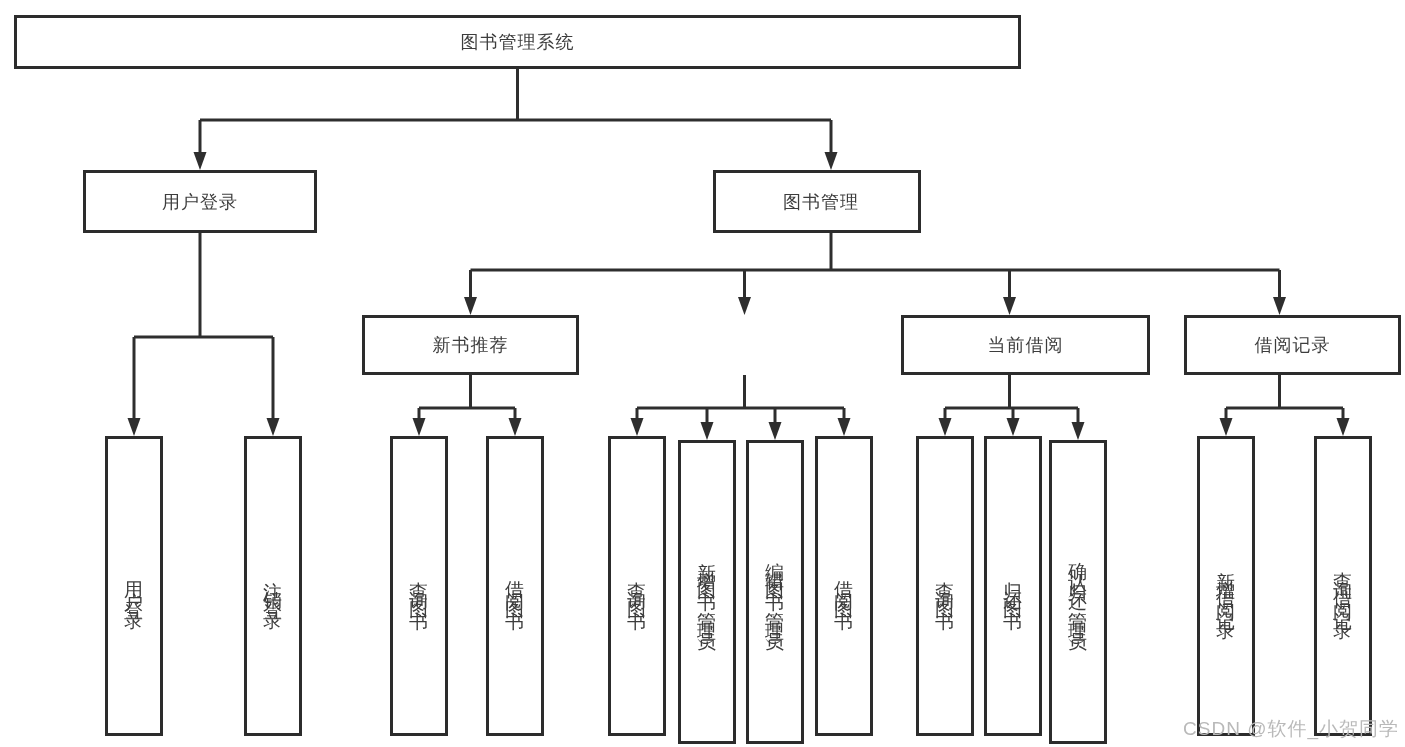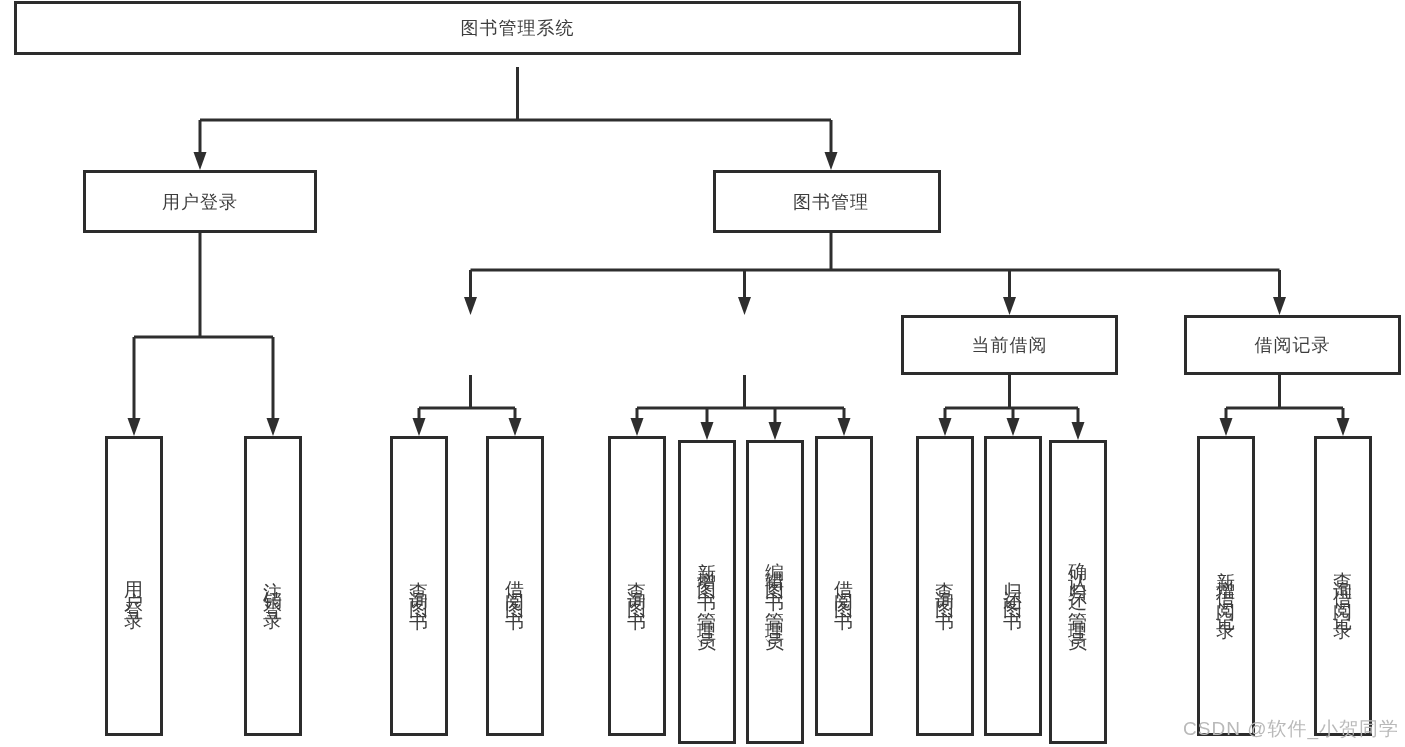--- a/index.html
+++ b/index.html
@@ -120,32 +120,35 @@
     <path class="arrow" d="M1071.5 422 L1084.5 422 L1078 440 Z"></path>
 
     <path class="line" d="M1279.5 375 L1279.5 408"></path>
     <path class="line" d="M1226 408 L1343 408"></path>
     <path class="line" d="M1226 408 L1226 419"></path>
     <path class="arrow" d="M1219.5 418 L1232.5 418 L1226 436 Z"></path>
     <path class="line" d="M1343 408 L1343 419"></path>
     <path class="arrow" d="M1336.5 418 L1349.5 418 L1343 436 Z"></path>
   </svg>
 
-  <div class="box h-box" style="left:14px; top:1px; width:1007px; height:54px;">
+  <div class="box h-box" style="left:14px; top:15px; width:1007px; height:54px;">
     <span>图书管理系统</span>
   </div>
 
   <div class="box h-box" style="left:83px; top:170px; width:234px; height:63px;">
     <span>用户登录</span>
   </div>
-  <div class="box h-box" style="left:713px; top:170px; width:228px; height:63px;padding-left:8px;">
+  <div class="box h-box" style="left:713px; top:170px; width:208px; height:63px;padding-left:8px;">
     <span>图书管理</span>
   </div>
 
-  <div class="box h-box" style="left:901px; top:315px; width:217px; height:60px;">
+  <div class="box h-box" style="left:362px; top:315px; width:217px; height:60px;">
+    <span>新书推荐</span>
+  </div>
+  <div class="box h-box" style="left:901px; top:315px; width:249px; height:60px;">
     <span>当前借阅</span>
   </div>
   <div class="box h-box" style="left:1171px; top:315px; width:217px; height:60px;margin-left:13px;">
     <span>借阅记录</span>
   </div>
 
   <div class="box v-box" style="left:105px; top:436px; width:58px; height:300px;">
     <span>用户登录</span>
   </div>
   <div class="box v-box" style="left:244px; top:436px; width:58px; height:300px;">

